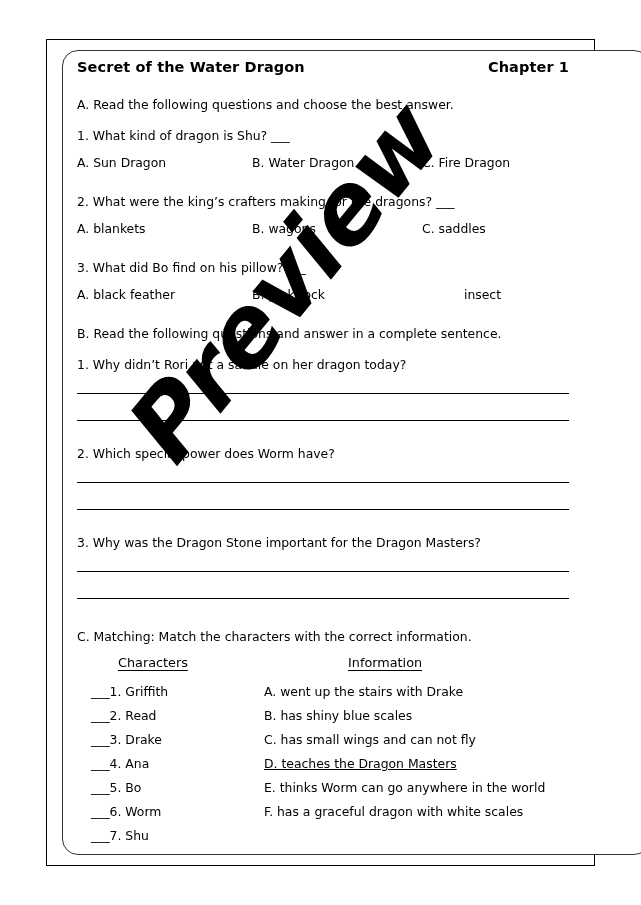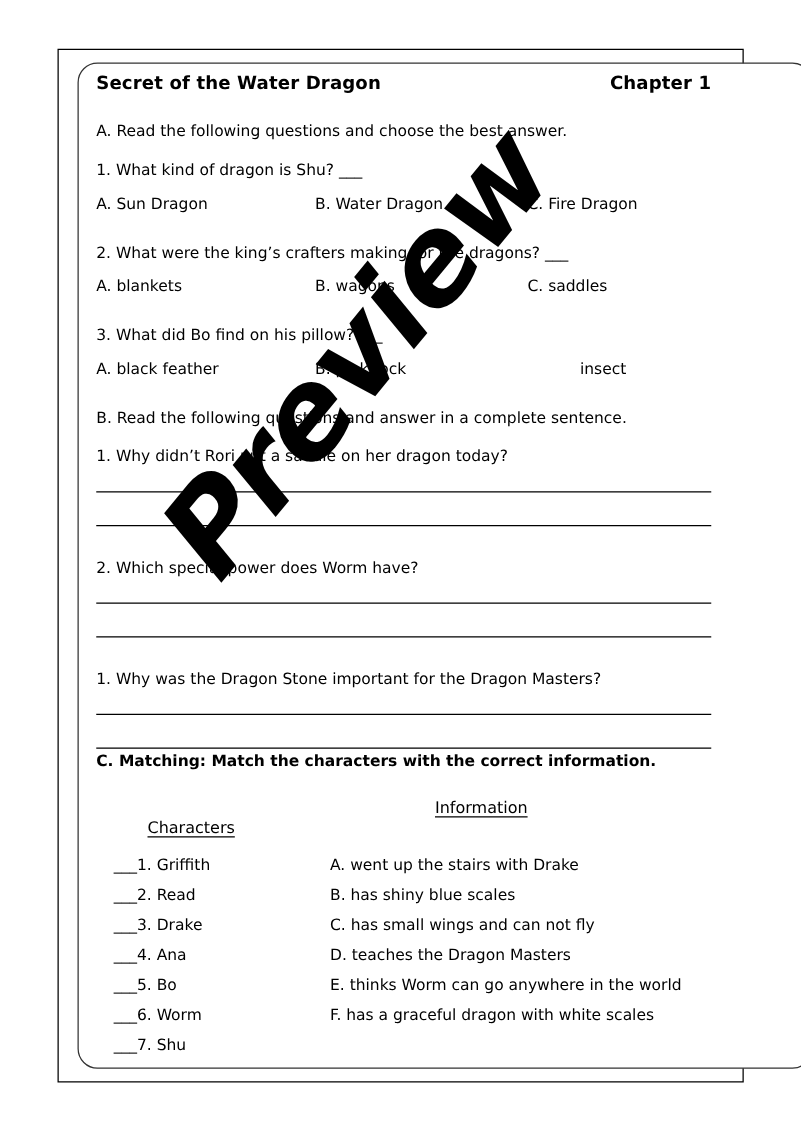--- a/index.html
+++ b/index.html
@@ -171,41 +171,41 @@
     <div class="line directions" style="top:277px;">B. Read the following questions and answer in a complete sentence.</div>
 
     <div class="line question" style="top:308px;">1. Why didn’t Rori put a saddle on her dragon today?</div>
     <div class="answer-rule" style="top:342px;"></div>
     <div class="answer-rule" style="top:369px;"></div>
 
     <div class="line question" style="top:397px;">2. Which special power does Worm have?</div>
     <div class="answer-rule" style="top:431px;"></div>
     <div class="answer-rule" style="top:458px;"></div>
 
-    <div class="line question" style="top:486px;">1. Why was the Dragon Stone important for the Dragon Masters?</div>
+    <div class="line question" style="top:486px;">3. Why was the Dragon Stone important for the Dragon Masters?</div>
     <div class="answer-rule" style="top:520px;"></div>
     <div class="answer-rule" style="top:547px;"></div>
 
-    <div class="line directions" style="top:552px;font-weight:bold;">C. Matching: Match the characters with the correct information.</div>
+    <div class="line directions" style="top:580px;">C. Matching: Match the characters with the correct information.</div>
 
     <div class="match-head" style="left:55px;top:606px;">Characters</div>
-    <div class="match-head" style="left:285px;top:590px;">Information</div>
+    <div class="match-head" style="left:285px;top:606px;">Information</div>
 
     <div class="match-char" style="top:635px;">___1. Griffith</div>
     <div class="match-char" style="top:659px;">___2. Read</div>
     <div class="match-char" style="top:683px;">___3. Drake</div>
     <div class="match-char" style="top:707px;">___4. Ana</div>
     <div class="match-char" style="top:731px;">___5. Bo</div>
     <div class="match-char" style="top:755px;">___6. Worm</div>
     <div class="match-char" style="top:779px;">___7. Shu</div>
 
     <div class="match-info" style="top:635px;">A. went up the stairs with Drake</div>
     <div class="match-info" style="top:659px;">B. has shiny blue scales</div>
     <div class="match-info" style="top:683px;">C. has small wings and can not fly</div>
-    <div class="match-info" style="top:707px;">D. teaches the Dragon Masters</div>
+    <div class="match-info" style="top:707px;text-decoration:underline;">D. teaches the Dragon Masters</div>
     <div class="match-info" style="top:731px;">E. thinks Worm can go anywhere in the world</div>
     <div class="match-info" style="top:755px;">F. has a graceful dragon with white scales</div>
 
   </div>
 </div>
 
 <div id="watermark">
   <div id="watermark-text">Preview</div>
 </div>
 

